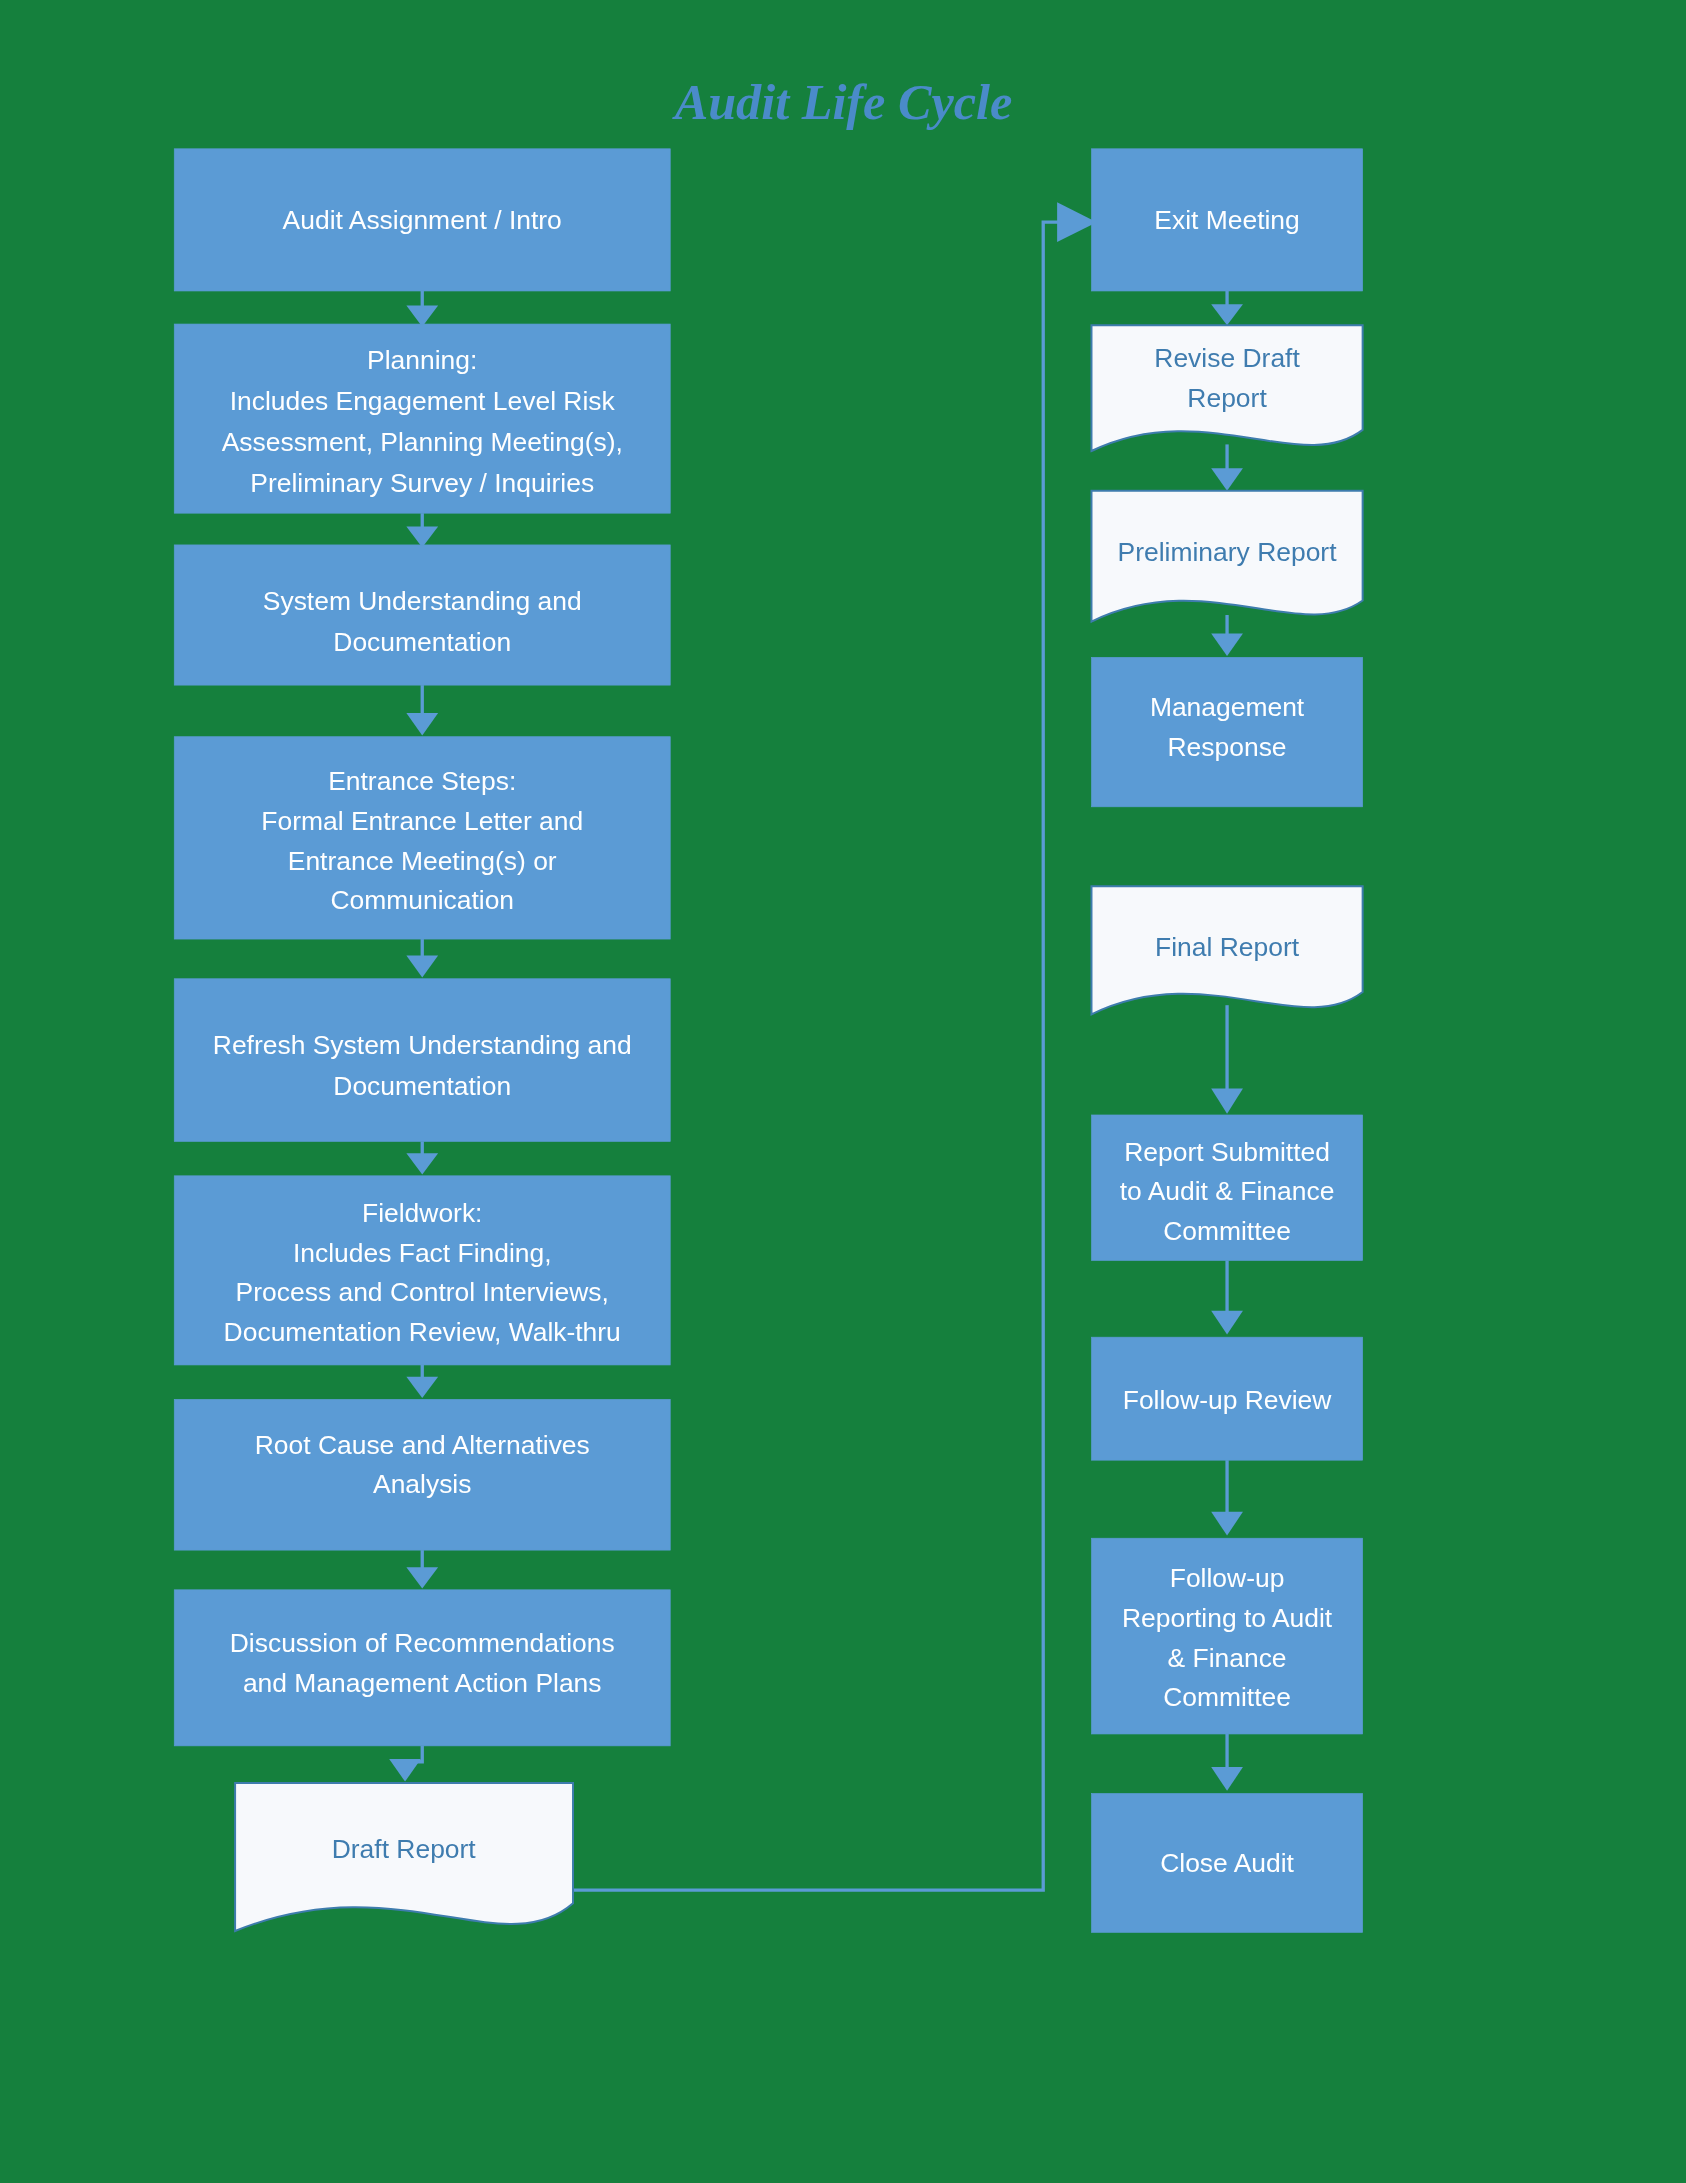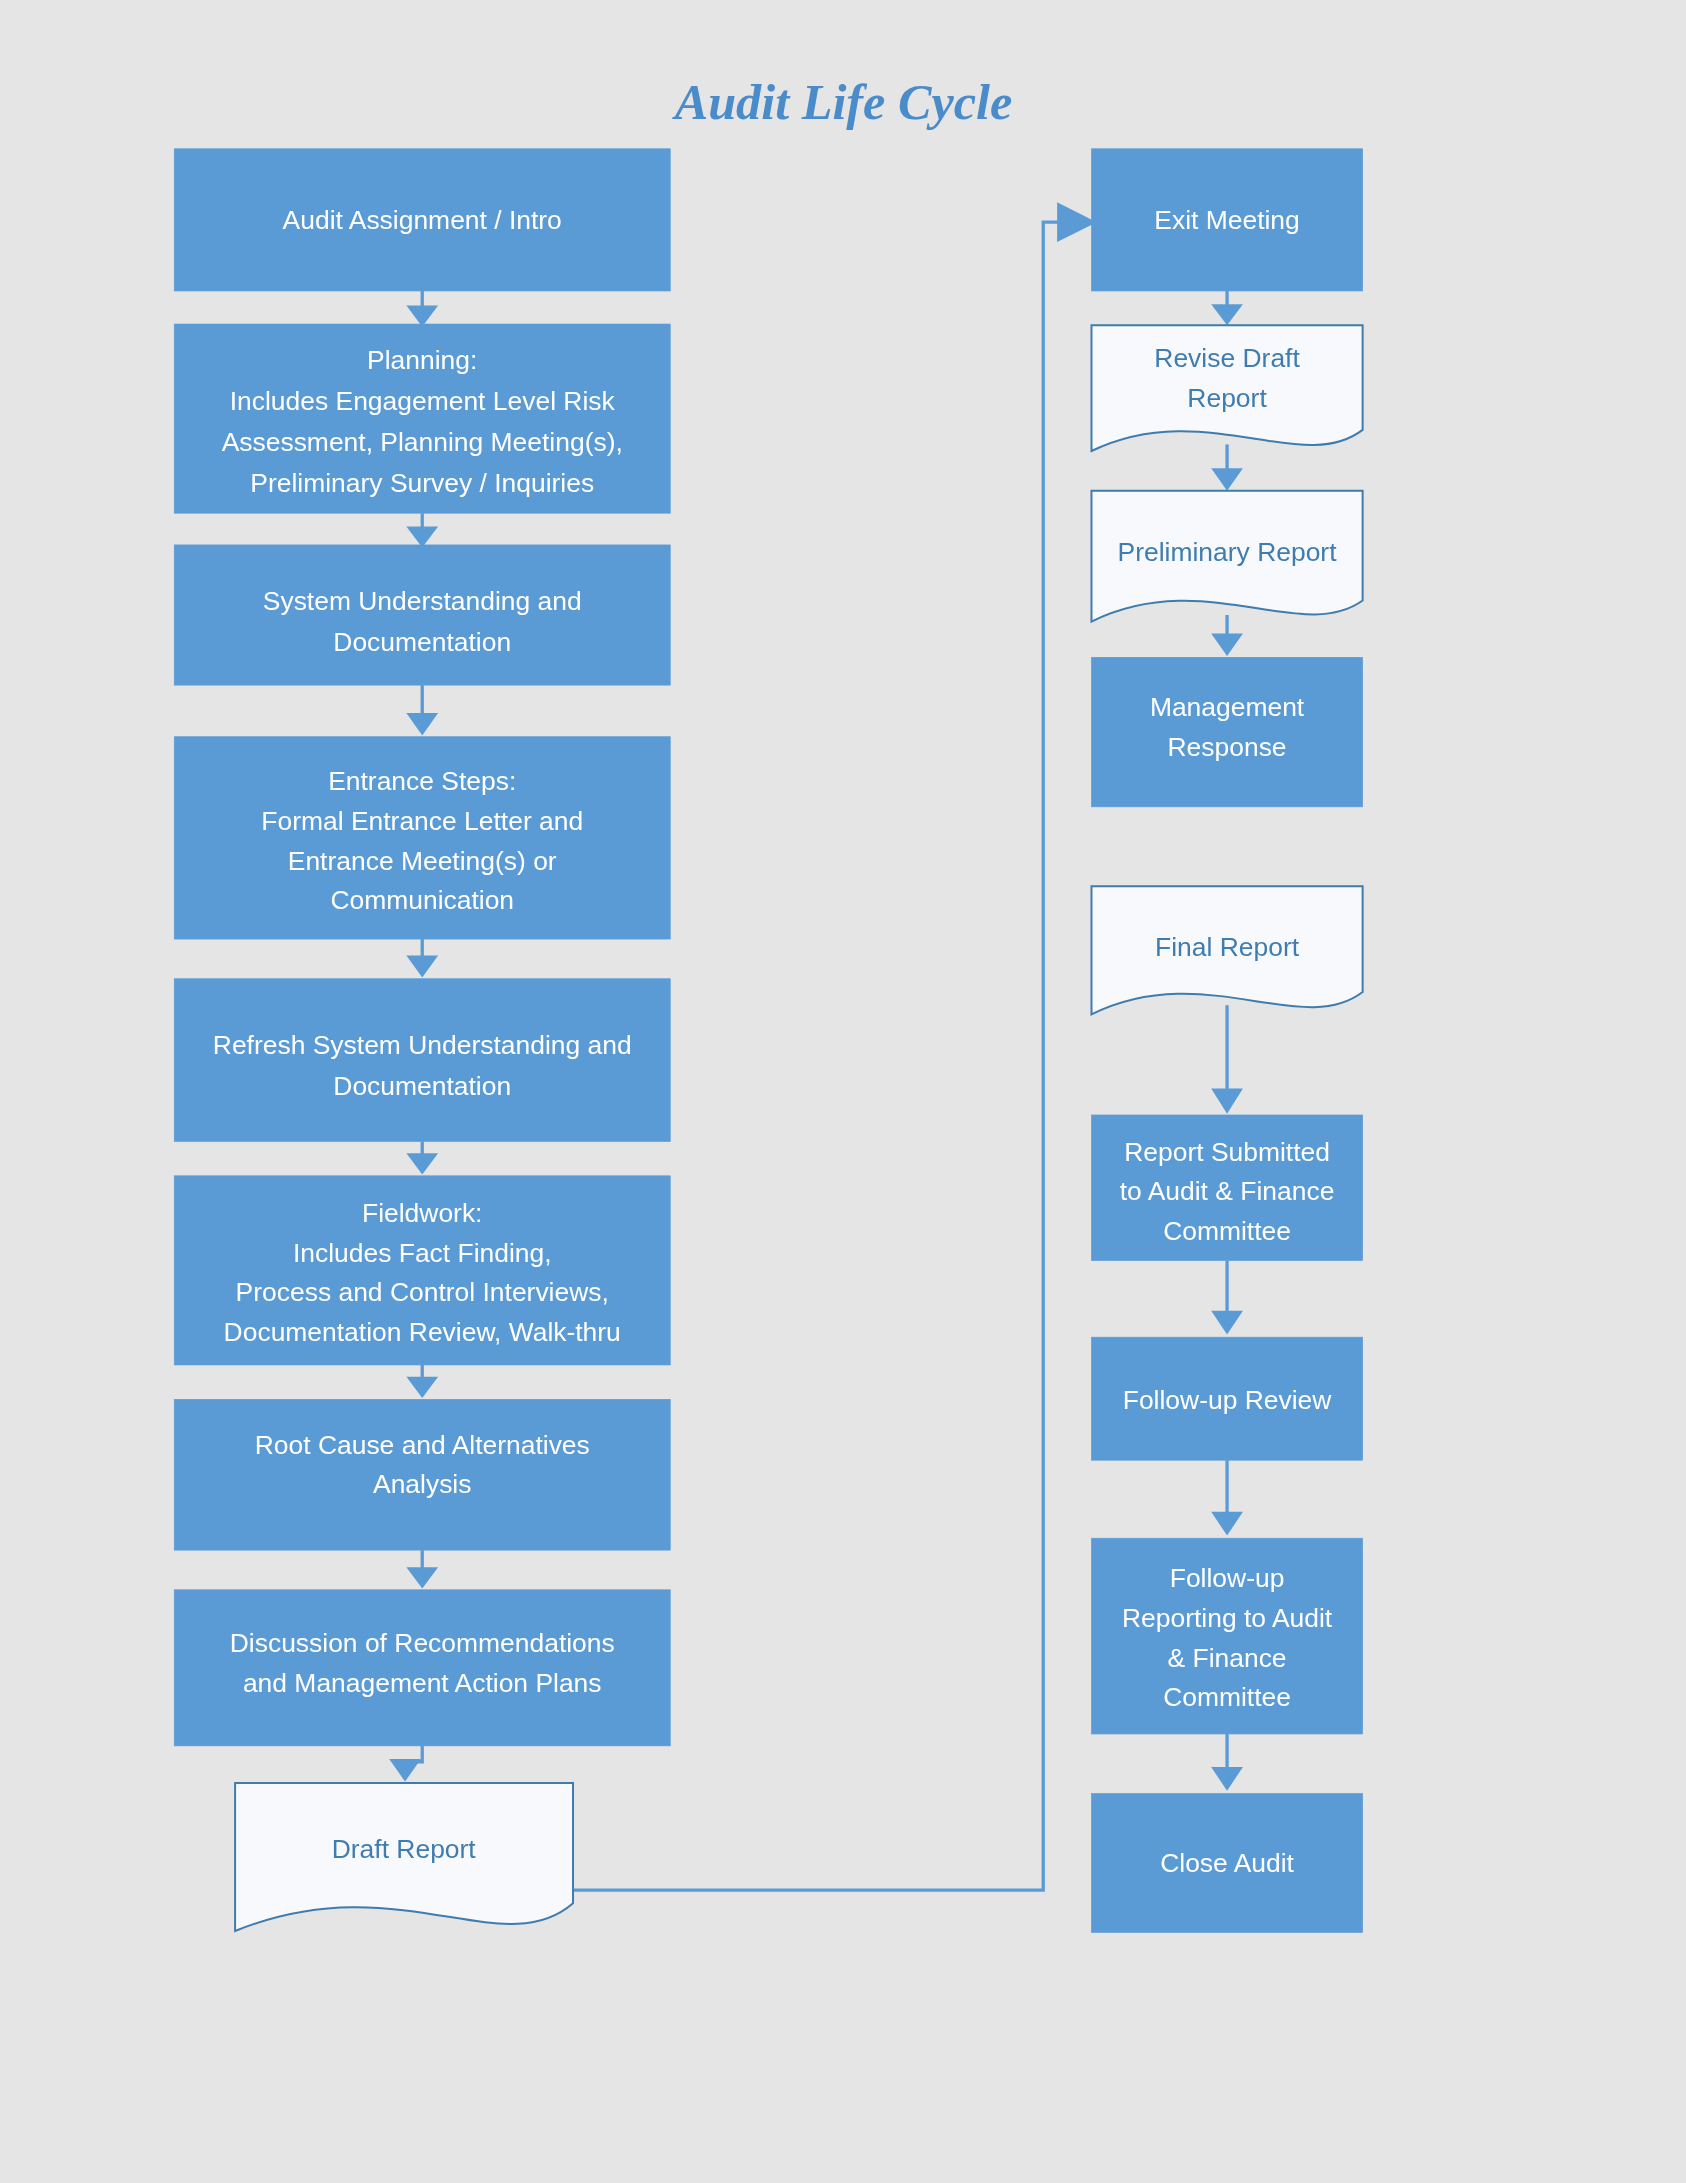--- a/index.html
+++ b/index.html
@@ -4,21 +4,21 @@
 <style>
   html, body {
     margin: 0;
     padding: 0;
     background: #ffffff;
   }
   #page {
     position: relative;
     width: 1687px;
     height: 2183px;
-    background: #e5e5e5;
+    background: #15803d;
     overflow: hidden;
     font-family: "Liberation Sans", sans-serif;
   }
   #chart-svg {
     position: absolute;
     top: 0;
     left: 0;
     width: 1687px;
     height: 2183px;
   }

